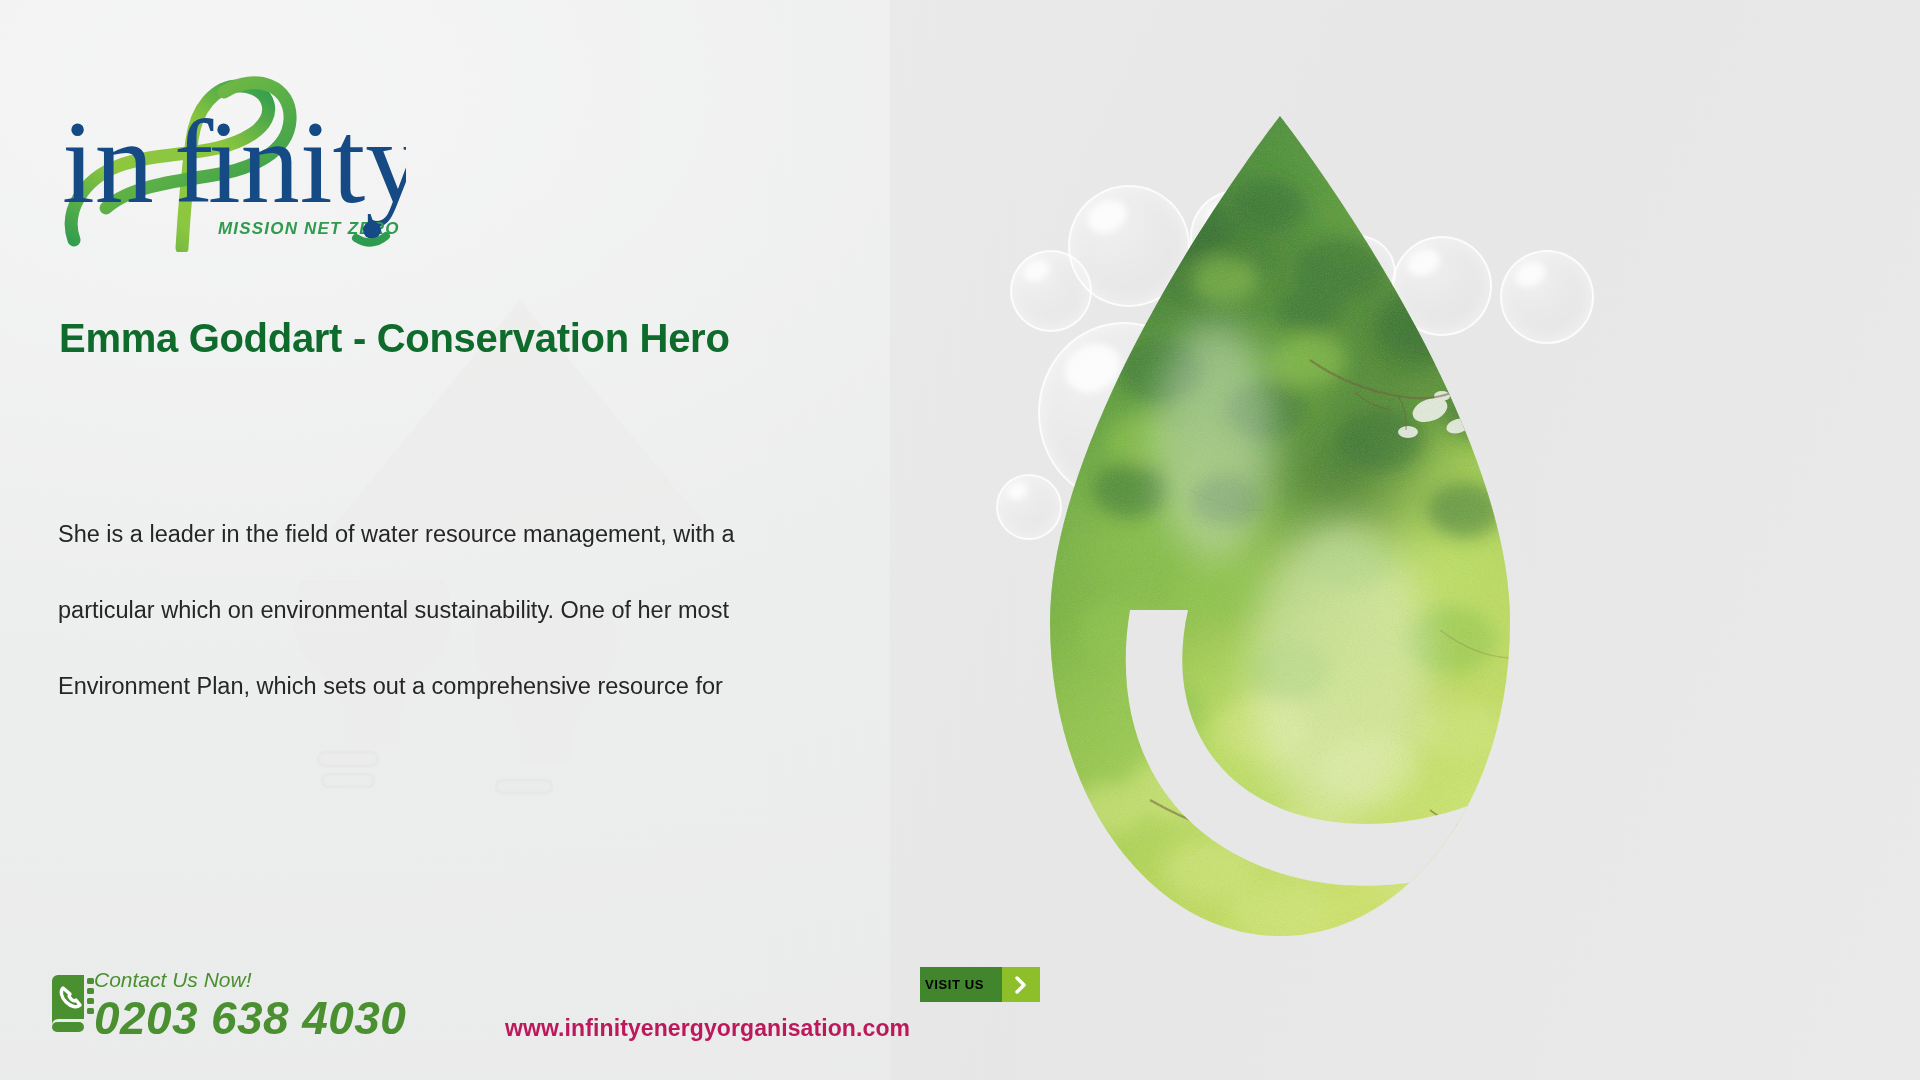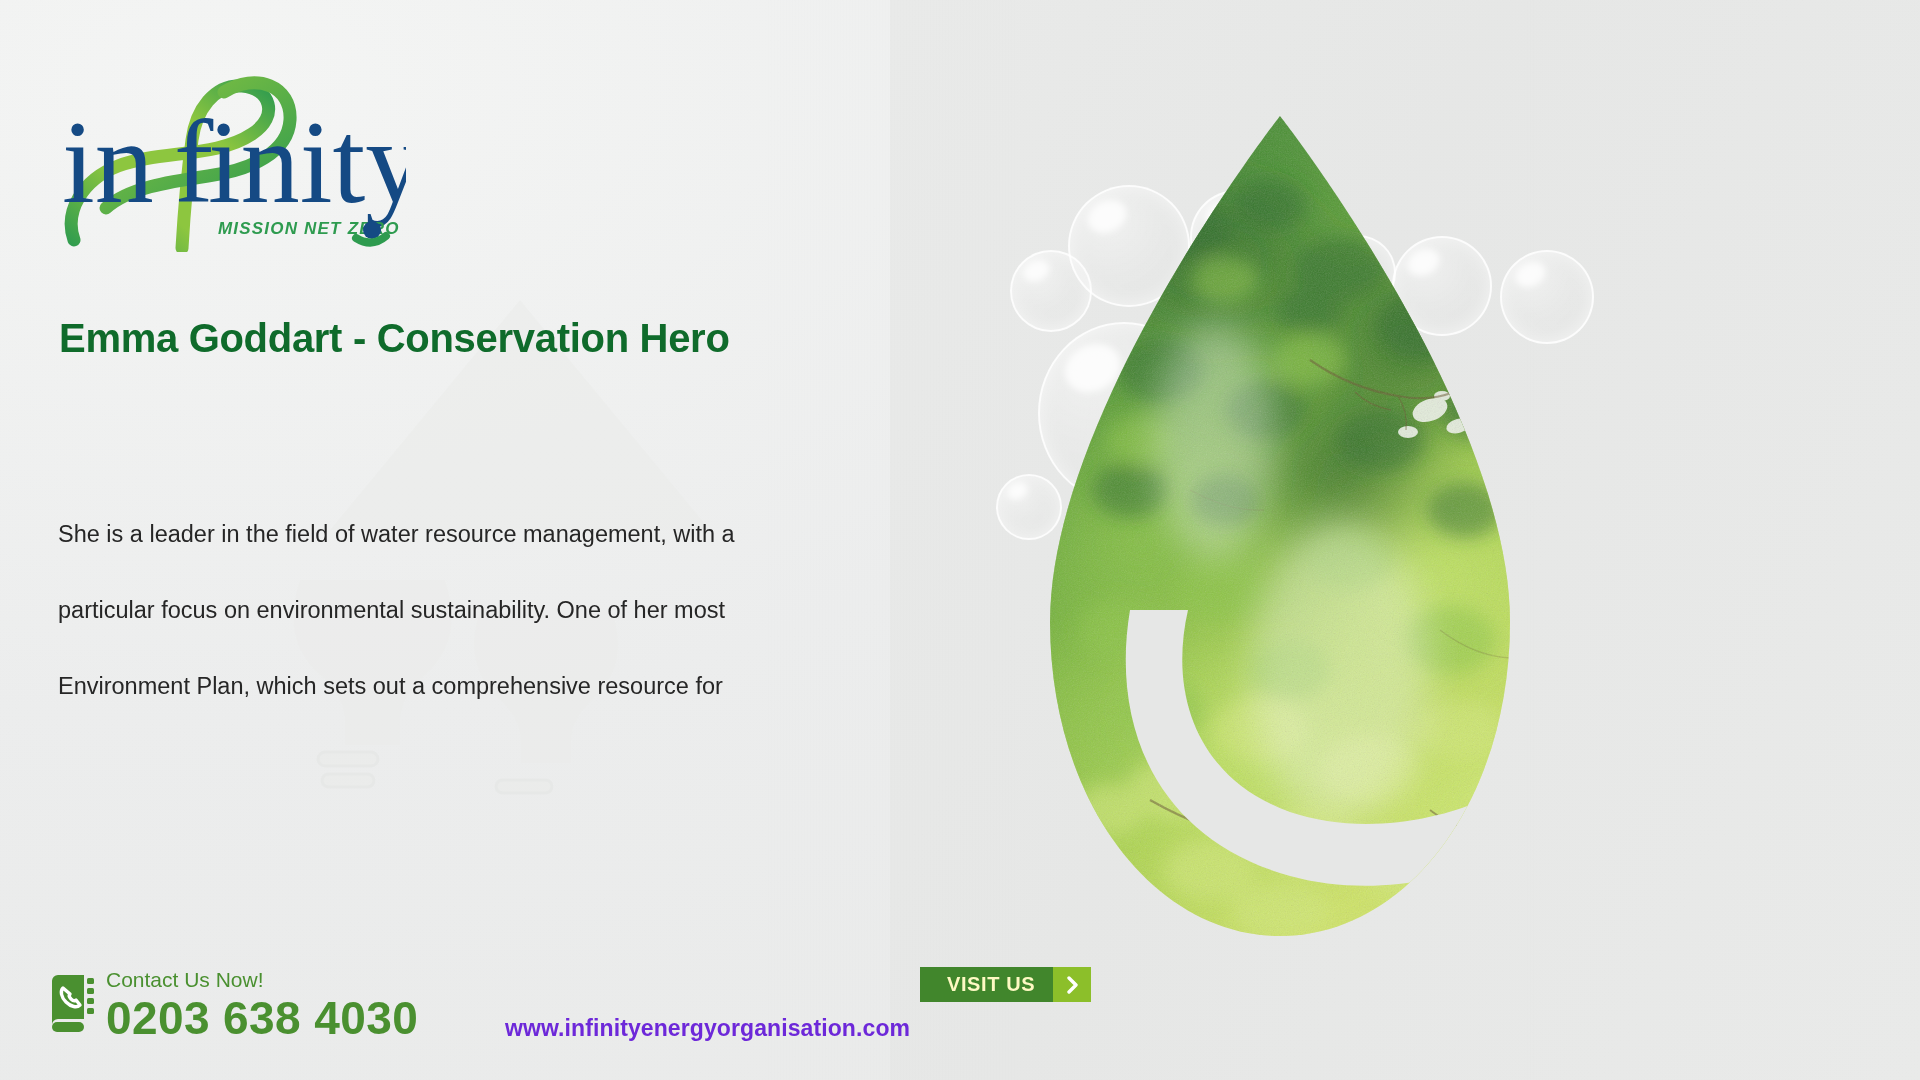--- a/index.html
+++ b/index.html
@@ -59,40 +59,40 @@
     white-space:nowrap;
     margin-left:17px;
   }
   #body-copy{
     position:absolute;left:42px;top:488px;width:960px;
     font-size:23.5px;line-height:60px;color:#262626;font-weight:400;
   }
   #body-copy p{margin:16px;white-space:nowrap;}
 
   
-  #contact-block{position:absolute;left:48px;top:968px;display:flex;align-items:center;gap:12px;}
+  #contact-block{position:absolute;left:48px;top:968px;display:flex;align-items:center;gap:0;font-style:italic;}
   #phonebook-icon{width:46px;height:60px;flex:0 0 auto;}
   #contact-label{font-size:21px;color:#4a9030;line-height:1.15;margin-bottom:2px;}
   #contact-number{font-size:46px;font-weight:700;color:#4a9030;letter-spacing:.4px;line-height:1.05;}
 
   #visit-button{
     position:absolute;left:920px;top:967px;height:35px;
     display:flex;align-items:stretch;cursor:pointer;
   }
   #visit-button-label{
-    background:#41862c;color:#fef9c3;
-    font-size:20px;font-weight:700;letter-spacing:.6px;
-    display:flex;align-items:center;padding:0 18px 0 27px;
+    background:#41862c;color:#000000;
+    font-size:13px;font-weight:700;letter-spacing:.6px;
+    display:flex;align-items:center;padding:0 18px 0 5px;
   }
   #visit-button-arrow{
     background:#8cbf2a;width:38px;display:flex;align-items:center;justify-content:center;
   }
   #website-url{
     position:absolute;left:505px;top:1015px;
-    font-size:23px;font-weight:700;color:#6d28d9;letter-spacing:.1px;
+    font-size:23px;font-weight:700;color:#be185d;letter-spacing:.1px;
   }
 </style>
 </head>
 <body>
 
 <div id="bg-base"></div>
 <div id="bg-right-panel"></div>
 <div id="bg-noise"></div>
 
 <svg id="watermark" viewBox="0 0 700 560">
@@ -296,21 +296,21 @@
 
     <circle cx="316" cy="168" r="9" fill="#154a84"></circle>
     <path d="M300 176 q16 10 30 -2" fill="none" stroke="#2e9b4f" stroke-width="8" stroke-linecap="round"></path>
   </svg>
 </div>
 
 <div id="headline">Emma Goddart - Conservation Hero</div>
 
 <div id="body-copy">
   <p>She is a leader in the field of water resource management, with a</p>
-  <p>particular focus on environmental sustainability. One of her most</p>
+  <p>particular which on environmental sustainability. One of her most</p>
   <p>Environment Plan, which sets out a comprehensive resource for</p>
 </div>
 
 <div id="contact-block">
   <svg id="phonebook-icon" viewBox="0 0 46 60">
     <path d="M4 6 a6 6 0 0 1 6 -6 h26 v44 h-26 a6 6 0 0 0 -6 6 z" fill="#4a9030"></path>
     <rect x="4" y="47" width="32" height="10" rx="5" fill="#4a9030"></rect>
     <rect x="39" y="3" width="7" height="6" rx="1.5" fill="#4a9030"></rect>
     <rect x="39" y="13" width="7" height="6" rx="1.5" fill="#4a9030"></rect>
     <rect x="39" y="23" width="7" height="6" rx="1.5" fill="#4a9030"></rect>

